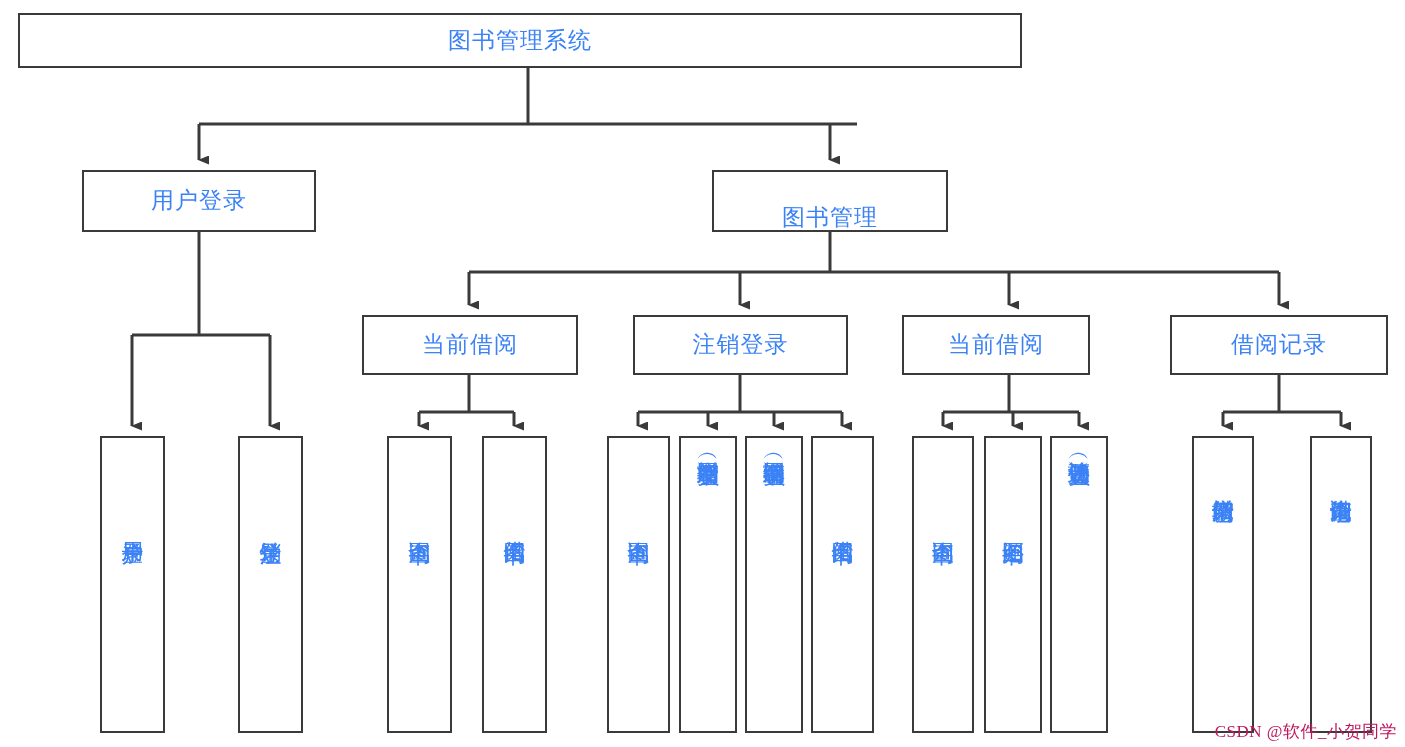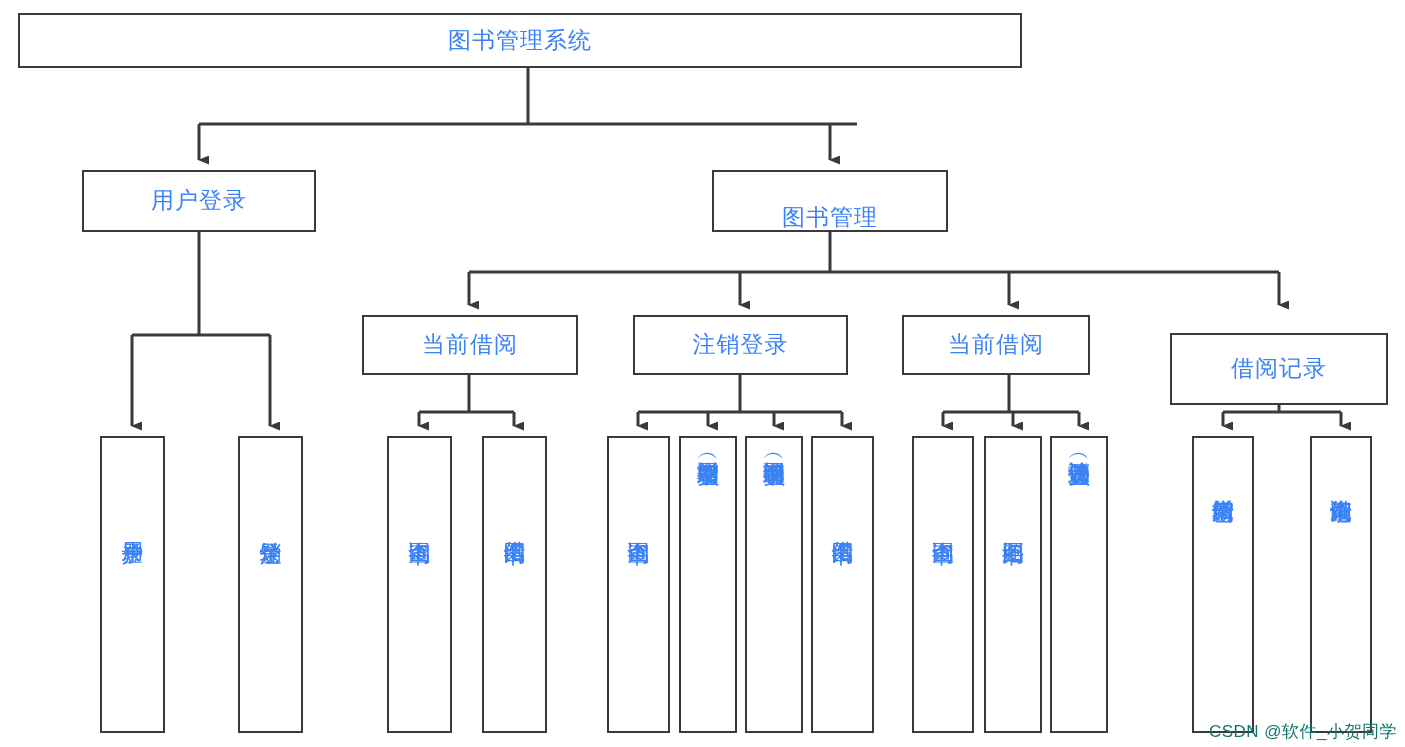--- a/index.html
+++ b/index.html
@@ -53,24 +53,24 @@
     writing-mode: vertical-rl;
     text-orientation: upright;
     white-space: nowrap;
     display: block;
   }
   .watermark {
     position: absolute;
     right: 8px;
     bottom: 4px;
     font-size: 17px;
-    color: #0f766e;
+    color: #be185d;
     letter-spacing: 0.5px;
     white-space: nowrap;
-    font-family: Liberation Sans, sans-serif;
+    font-family: Liberation Serif, serif;
     margin-left: 11px;
   }
 </style>
 </head>
 <body>
 
 <div id="diagram-root">
 
   <svg class="edges" viewBox="0 0 1405 747" xmlns="http://www.w3.org/2000/svg">
     <defs>
@@ -136,21 +136,21 @@
 
   <div class="node horiz" style="left:362px; top:315px; width:216px; height:60px;">
     <span>当前借阅</span>
   </div>
   <div class="node horiz" style="left:633px; top:315px; width:215px; height:60px;">
     <span>注销登录</span>
   </div>
   <div class="node horiz" style="left:902px; top:315px; width:188px; height:60px;">
     <span>当前借阅</span>
   </div>
-  <div class="node horiz" style="left:1170px; top:333px; width:218px; height:72px;">
+  <div class="node horiz" style="left:1170px; top:315px; width:218px; height:60px;">
     <span>借阅记录</span>
   </div>
 
   <div class="node vert" style="left:100px; top:436px; width:65px; height:297px; padding-top:86px;">
     <span class="vtext">用户登录</span>
   </div>
   <div class="node vert" style="left:238px; top:436px; width:65px; height:297px; padding-top:86px;">
     <span class="vtext">注销登录</span>
   </div>
 

